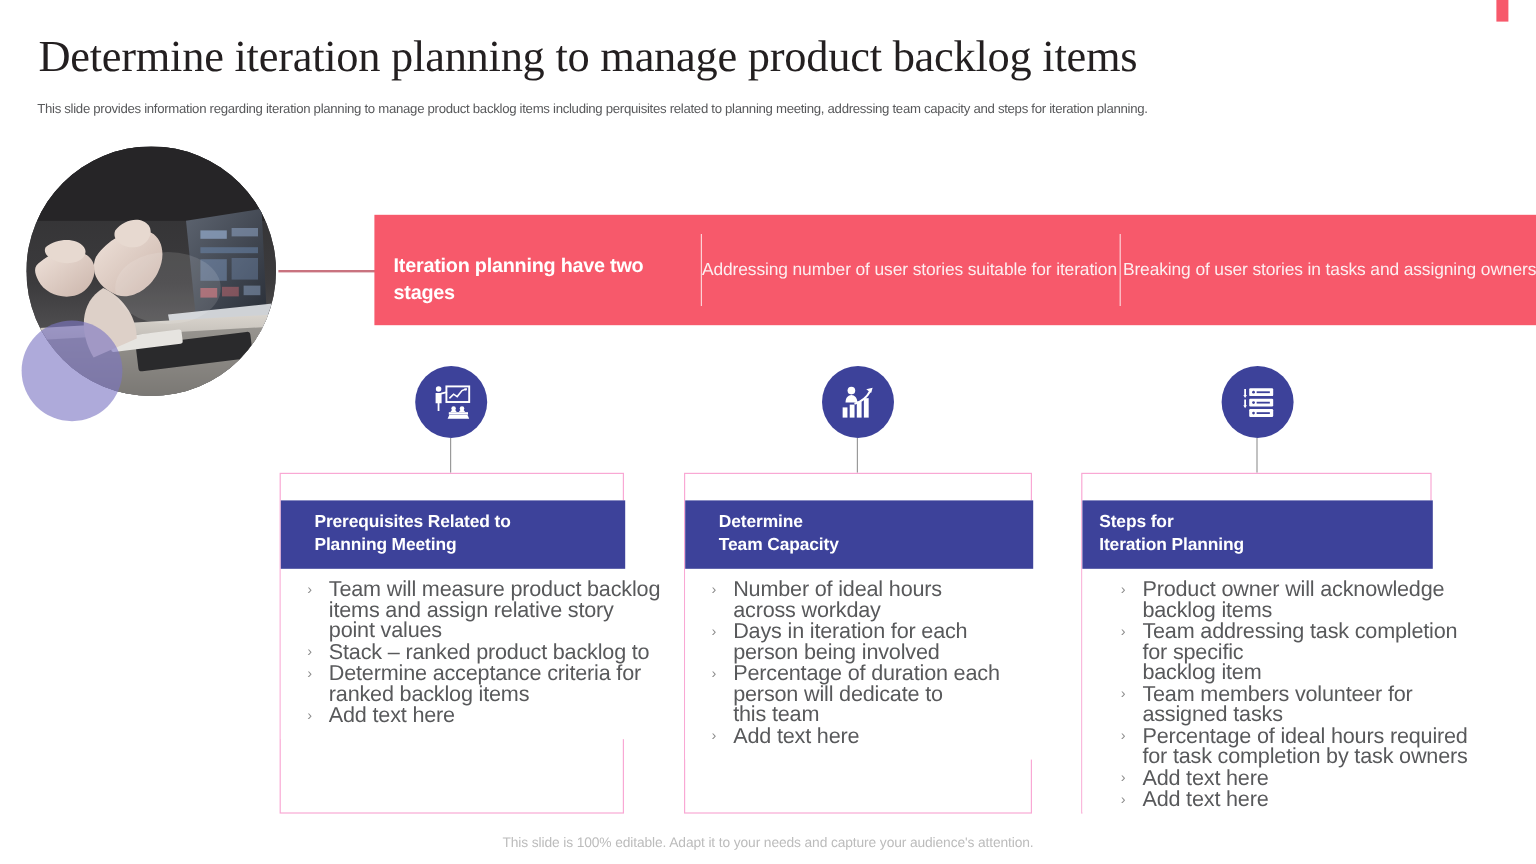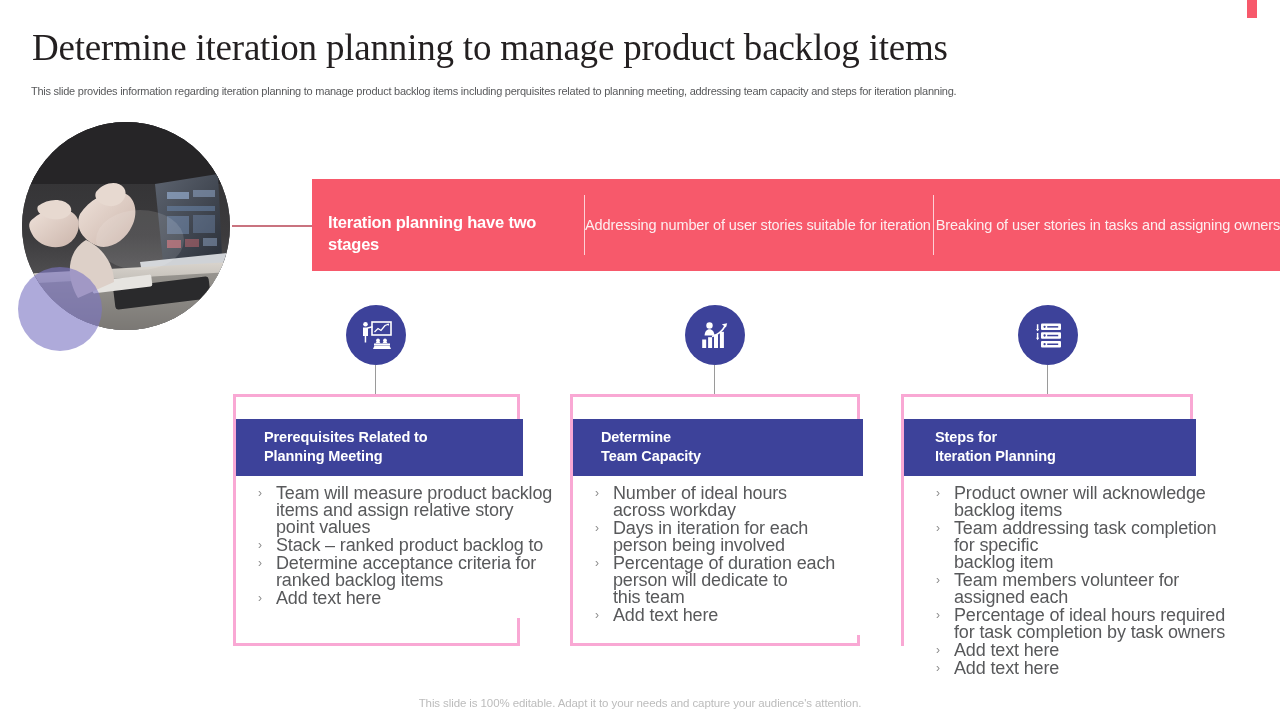--- a/index.html
+++ b/index.html
@@ -180,22 +180,22 @@
     width: 1px;
     height: 29px;
     background: #9a9a9a;
   }
 
   .card-outer {
     position: absolute;
     left: 26px;
     top: 94px;
     width: 287px;
-    height: 252px;
-    border: 3px solid #f9a8d4;
+    height: 284px;
+    border: 1px solid #f9a8d4;
     box-sizing: border-box;
     background: #ffffff;
   }
   .card-inner {
     position: absolute;
     left: 0px;
     top: 22px;
     width: 287px;
     box-sizing: border-box;
     background: #ffffff;
@@ -236,21 +236,21 @@
     letter-spacing: -0.15px;
   }
   .bullet .btxt .ln { display:block; white-space: nowrap; }
 
   
   .col-2 .card-outer { left: 24px; width: 290px; }
   .col-2 .card-inner { left: 0px; width: 290px; }
   .col-3 .card-outer { left: 22px; width: 292px; }
   .col-3 .card-inner { left: 0px; width: 292px; }
   .col-3 .card-body { padding-left: 32px; }
-  .col-3 .card-head { padding-left: 31px; }
+  .col-3 .card-head { padding-left: 14px; }
   .col-2 .card-body { padding-left: 22px; }
 
   
   .footer-note {
     position: absolute;
     left: 0;
     top: 697px;
     width: 1280px;
     text-align: center;
     font-size: 11.5px;
@@ -502,21 +502,21 @@
             <span class="btxt">
               <span class="ln">Team addressing task completion</span>
               <span class="ln">for specific</span>
               <span class="ln">backlog item</span>
             </span>
           </div>
           <div class="bullet">
             <span class="chev">›</span>
             <span class="btxt">
               <span class="ln">Team members volunteer for</span>
-              <span class="ln">assigned each</span>
+              <span class="ln">assigned tasks</span>
             </span>
           </div>
           <div class="bullet">
             <span class="chev">›</span>
             <span class="btxt">
               <span class="ln">Percentage of ideal hours required</span>
               <span class="ln">for task completion by task owners</span>
             </span>
           </div>
           <div class="bullet">

